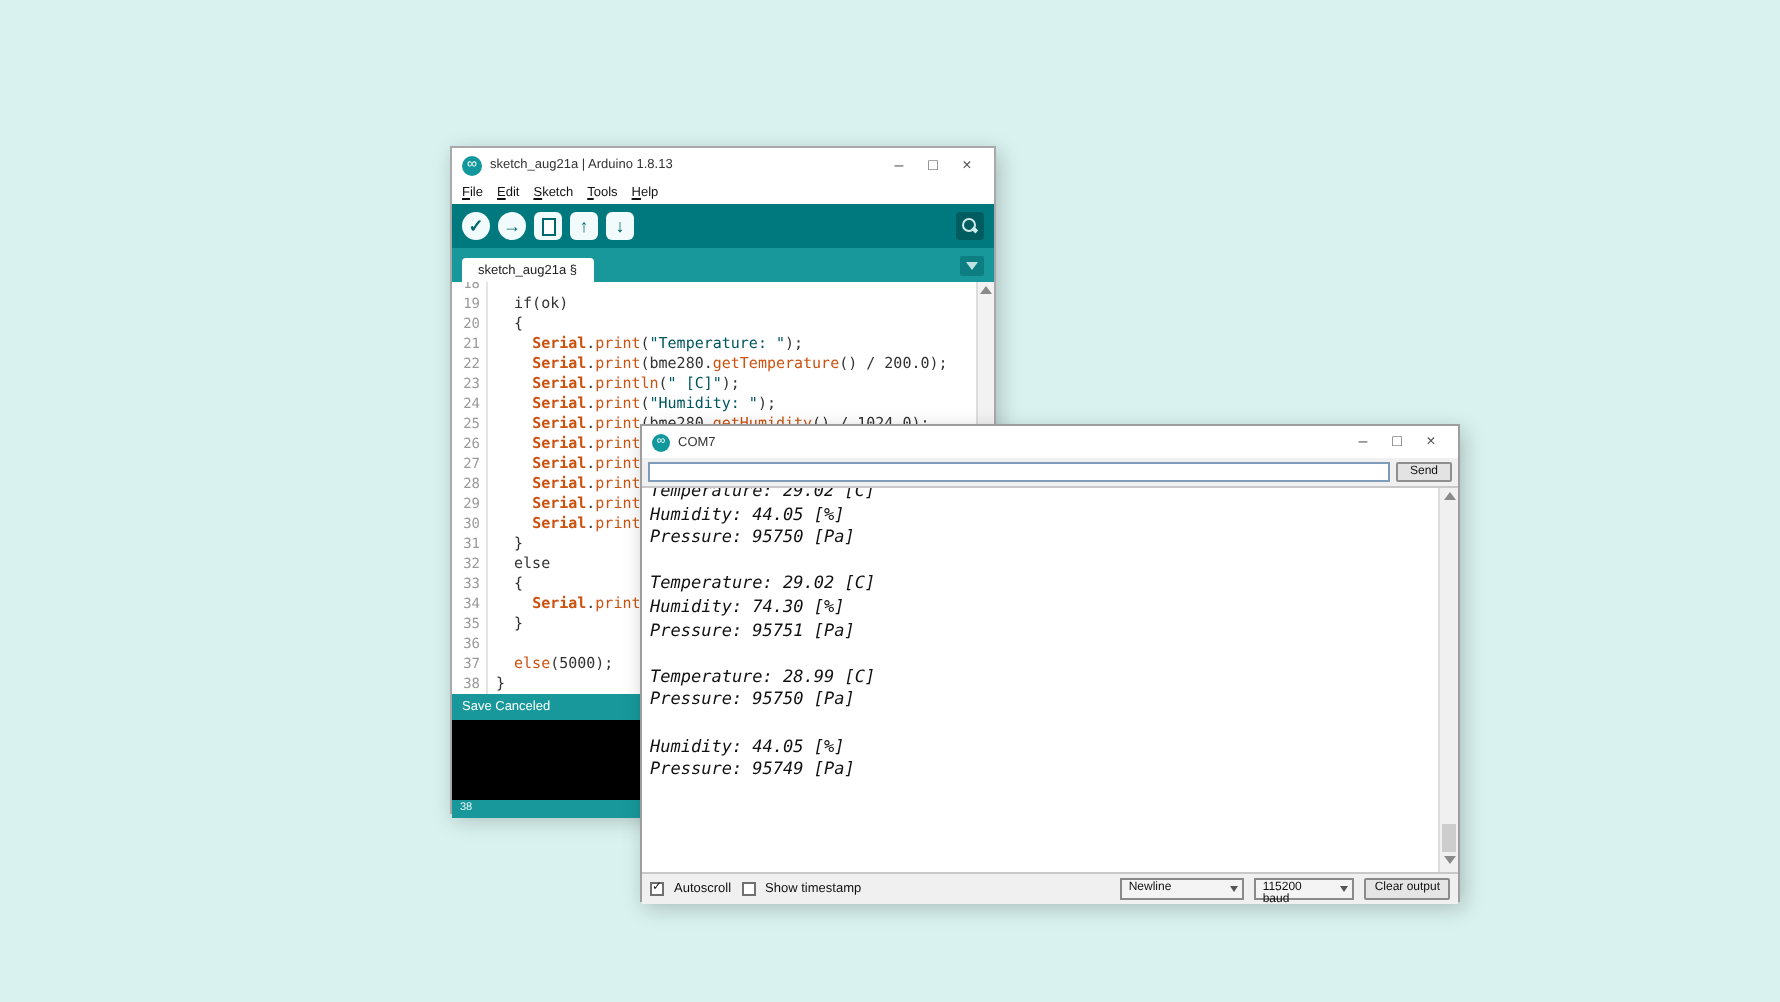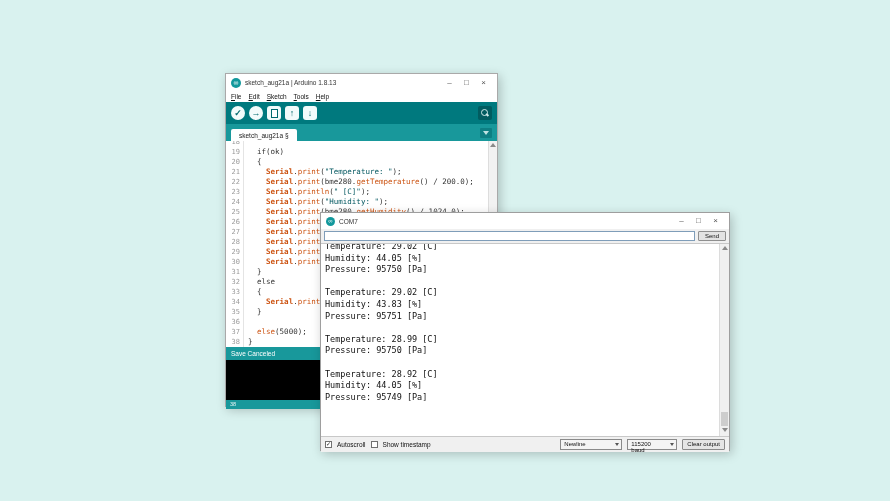--- a/index.html
+++ b/index.html
@@ -60,21 +60,21 @@
 
   
   .serial { left:320px; top:212px; width:410px; height:239px; z-index:2; background:#f0f0f0; border-color:#9e9e9e; }
   .serial .titlebar { height:16px; }
   .serial .app-icon { width:9px; height:9px; line-height:9px; font-size:6px; }
   .sendrow { height:14px; display:flex; align-items:center; gap:3px; padding:2px 3px; background:#f0f0f0; }
   .sendrow input { flex:1 1 auto; height:10px; border:1px solid #7f9db9; background:#fff; font-size:6.5px; padding:0 2px; }
   .send-btn { flex:0 0 auto; width:28px; height:10px; background:#e3e3e3; border:1px solid #8f8f8f; border-radius:1px;
               font-size:6px; text-align:center; line-height:9px; color:#111; cursor:pointer; }
   .outwrap { position:relative; height:194px; background:#fff; border:1px solid #c8c8c8; border-left:none; border-right:none; overflow:hidden; }
-  .outlines { position:absolute; left:4px; top:-3px; right:11px; }
+  .outlines { position:absolute; left:4px; top:-3px; right:11px;font-style:italic; }
   .sline { font-family:"DejaVu Sans Mono", monospace; font-size:8.5px; line-height:11.6px; color:#111; white-space:pre; }
   .serial .vscroll { width:10px; background:#f0f0f0; border-left:1px solid #dcdcdc; }
   .sthumb { position:absolute; left:1px; right:1px; bottom:10px; height:14px; background:#cdcdcd; }
   .serial .tri.down { position:absolute; bottom:2px; left:1.5px; }
   .sbottom { height:15px; display:flex; align-items:center; padding:0 4px; gap:5px; background:#f0f0f0; }
   .cb { width:7px; height:7px; background:#fff; border:1px solid #707070; display:inline-flex;
         align-items:center; justify-content:center; font-size:6px; color:#222; line-height:7px; cursor:pointer; }
   .cblabel { font-size:6.5px; color:#111; }
   .spacer { flex:1 1 auto; }
   .dropdown { position:relative; height:11px; background:#f4f4f4; border:1px solid #8a8a8a; font-size:6px; color:#111;
@@ -192,27 +192,26 @@
       <span class="send-btn">Send</span>
     </div>
 
     <div class="outwrap">
       <div class="outlines" id="serial-lines">
           <div class="sline">Temperature: 29.02 [C]</div>
           <div class="sline">Humidity: 44.05 [%]</div>
           <div class="sline">Pressure: 95750 [Pa]</div>
           <div class="sline">&nbsp;</div>
           <div class="sline">Temperature: 29.02 [C]</div>
-          <div class="sline">Humidity: 43.83 [%]</div>
+          <div class="sline">Humidity: 74.30 [%]</div>
           <div class="sline">Pressure: 95751 [Pa]</div>
           <div class="sline">&nbsp;</div>
           <div class="sline">Temperature: 28.99 [C]</div>
           <div class="sline">Pressure: 95750 [Pa]</div>
           <div class="sline">&nbsp;</div>
-          <div class="sline">Temperature: 28.92 [C]</div>
           <div class="sline">Humidity: 44.05 [%]</div>
           <div class="sline">Pressure: 95749 [Pa]</div>
         </div>
       <div class="vscroll">
         <i class="tri up"></i>
         <span class="sthumb"></span>
         <i class="tri down"></i>
       </div>
     </div>
 

